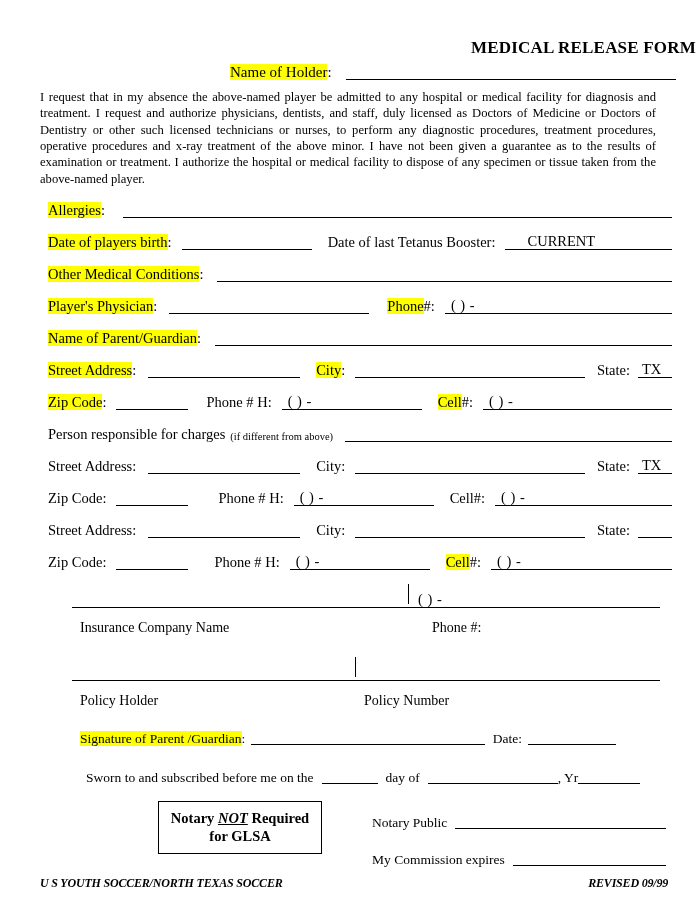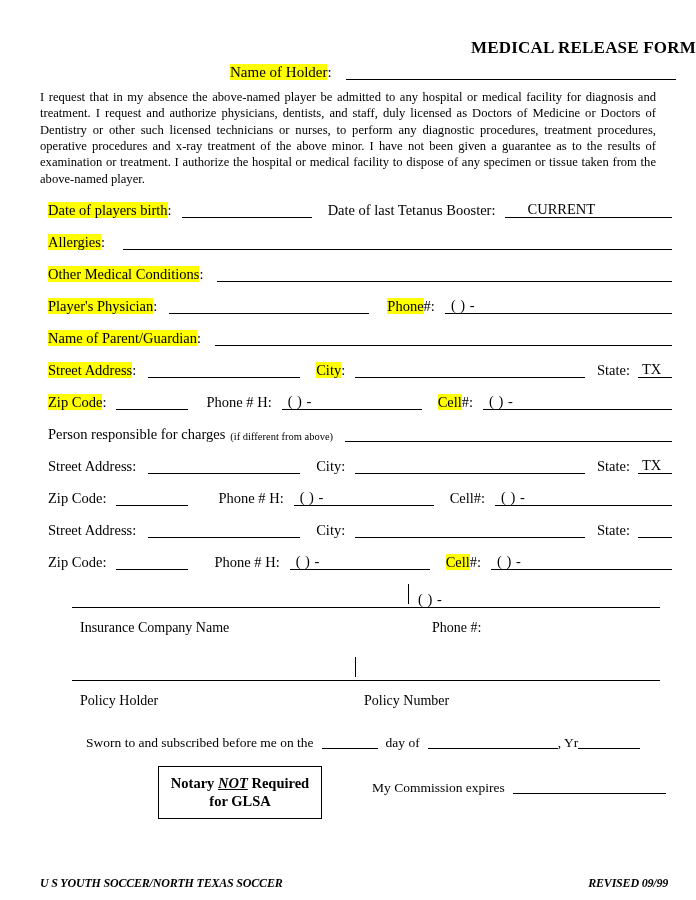--- a/index.html
+++ b/index.html
@@ -177,35 +177,35 @@
     <span class="lbl"><span class="hl">Name of Holder</span><span>:</span></span>
     <span class="gap" style="width:14px"></span>
     <span class="rule"></span>
   </div>
 
   <div class="body-par">I request that in my absence the above-named player be admitted to any hospital or medical facility for diagnosis and treatment.  I request and authorize physicians, dentists, and staff, duly licensed as Doctors of Medicine or Doctors of Dentistry or other such licensed technicians or nurses, to perform any diagnostic procedures, treatment procedures, operative procedures and x-ray treatment of the above minor.  I have not been given a guarantee as to the results of examination or treatment.  I authorize the hospital or medical facility to dispose of any specimen or tissue taken from the above-named player.</div>
 
   <div class="form">
 
     <div class="row">
+      <span class="lbl"><span class="hl">Allergies</span><span>:</span></span>
+      <span class="gap" style="width:18px"></span>
+      <span class="rule"></span>
+    </div>
+
+    <div class="row">
       <span class="lbl"><span class="hl">Date of  players birth</span><span>:</span></span>
       <span class="gap" style="width:10px"></span>
       <span class="rule fixed" style="width:130px"></span>
       <span class="gap" style="width:16px"></span>
       <span class="lbl">Date of last Tetanus Booster:</span>
       <span class="gap" style="width:10px"></span>
       <span class="rule">
         <span class="filled" style="left:22px">CURRENT</span>
       </span>
-    </div>
-
-    <div class="row">
-      <span class="lbl"><span class="hl">Allergies</span><span>:</span></span>
-      <span class="gap" style="width:18px"></span>
-      <span class="rule"></span>
     </div>
 
     <div class="row">
       <span class="lbl"><span class="hl">Other Medical Conditions</span><span>:</span></span>
       <span class="gap" style="width:14px"></span>
       <span class="rule"></span>
     </div>
 
     <div class="row">
       <span class="lbl"><span class="hl">Player's Physician</span><span>:</span></span>
@@ -350,20 +350,31 @@
     <div class="ins-line" style="margin-top:22px">
       <span class="tick" style="left:283px"></span>
     </div>
     <div class="ins-caps">
       <span style="left:8px">Policy Holder</span>
       <span style="left:292px">Policy Number</span>
     </div>
 
   </div>
 
+  <div class="sig-row">
+    <div class="row" style="font-size:13.5px">
+      <span class="lbl"><span class="hl">Signature of Parent /Guardian</span><span>:</span></span>
+      <span class="gap" style="width:6px"></span>
+      <span class="rule thin"></span>
+      <span class="gap" style="width:8px"></span>
+      <span class="lbl">Date:</span>
+      <span class="gap" style="width:6px"></span>
+      <span class="rule thin fixed" style="width:88px"></span>
+    </div>
+  </div>
 
   <div class="sworn-row">
     <div class="row" style="font-size:13.5px">
       <span class="lbl">Sworn to and subscribed before me on the</span>
       <span class="gap" style="width:8px"></span>
       <span class="rule thin fixed" style="width:56px"></span>
       <span class="gap" style="width:8px"></span>
       <span class="lbl">day of</span>
       <span class="gap" style="width:8px"></span>
       <span class="rule thin fixed" style="width:130px"></span>
@@ -371,20 +382,25 @@
       <span class="rule thin fixed" style="width:62px"></span>
     </div>
   </div>
 
   <div class="notary-area">
     <div class="notary-box">
       <span>Notary </span><u>NOT</u><span> Required</span><br>
       <span>for GLSA</span>
     </div>
     <div class="notary-right">
+      <div class="row">
+        <span class="lbl">Notary Public</span>
+        <span class="gap" style="width:8px"></span>
+        <span class="rule thin"></span>
+      </div>
       <div class="row">
         <span class="lbl">My Commission expires</span>
         <span class="gap" style="width:8px"></span>
         <span class="rule thin"></span>
       </div>
     </div>
   </div>
 
   <div class="footer">
     <span>U S YOUTH SOCCER/NORTH TEXAS SOCCER</span>

